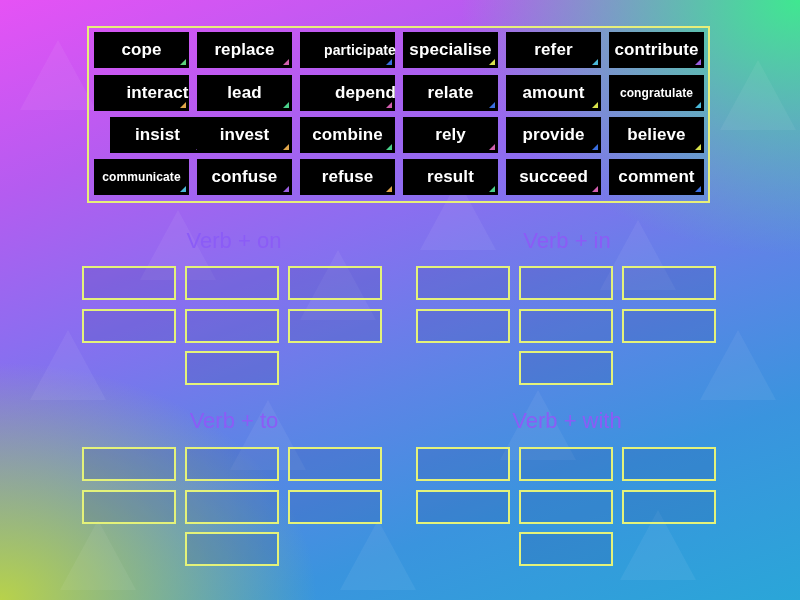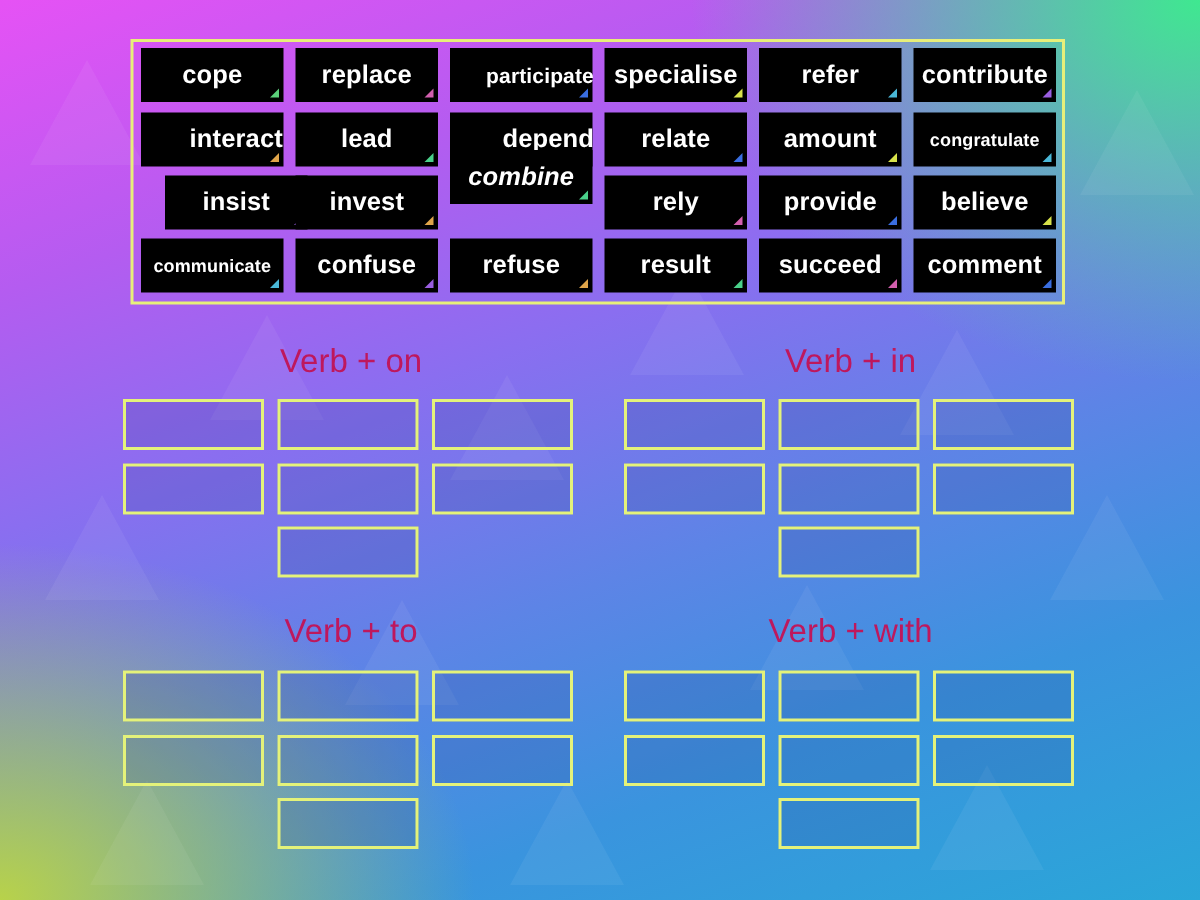--- a/index.html
+++ b/index.html
@@ -28,21 +28,21 @@
     box-sizing: border-box; cursor: grab; user-select: none;
   }
   .card .label { font-size: 17px; letter-spacing: 0.1px; white-space: nowrap; }
   .card .label.small { font-size: 14px; }
   .card .label.xsmall { font-size: 12px; }
   .card .corner {
     position: absolute; right: 3px; bottom: 3px; width: 0; height: 0;
     border-left: 6px solid transparent; border-bottom: 6px solid #5bd07a;
   }
   .group-title {
-    position: absolute; font-size: 22px; color: #be185d; text-align: center; width: 300px;
+    position: absolute; font-size: 22px; color: #8b5cf6; text-align: center; width: 300px;
   }
   .zone {
     position: absolute; width: 94px; height: 34px; border: 2px solid #e4f27a;
     background: rgba(40,60,140,0.18); box-sizing: border-box;
   }
 </style>
 </head>
 <body>
 
 <div>
@@ -113,21 +113,21 @@
       <span class="corner" style="border-bottom-color: rgb(74, 184, 216);"></span>
     </div>
     <div class="card" style="left: 110px; top: 117px;">
       <span class="label">insist</span>
       <span class="corner" style="border-bottom-color: rgb(154, 94, 224);"></span>
     </div>
     <div class="card" style="left: 197px; top: 117px;">
       <span class="label">invest</span>
       <span class="corner" style="border-bottom-color: rgb(224, 165, 74);"></span>
     </div>
-    <div class="card" style="left: 300px; top: 100px; font-style: italic;">
+    <div class="card" style="left: 300px; top: 117px;">
       <span class="label">combine</span>
       <span class="corner" style="border-bottom-color: rgb(74, 208, 138);"></span>
     </div>
     <div class="card" style="left: 403px; top: 117px;">
       <span class="label">rely</span>
       <span class="corner" style="border-bottom-color: rgb(210, 95, 174);"></span>
     </div>
     <div class="card" style="left: 506px; top: 117px;">
       <span class="label">provide</span>
       <span class="corner" style="border-bottom-color: rgb(58, 110, 224);"></span>

